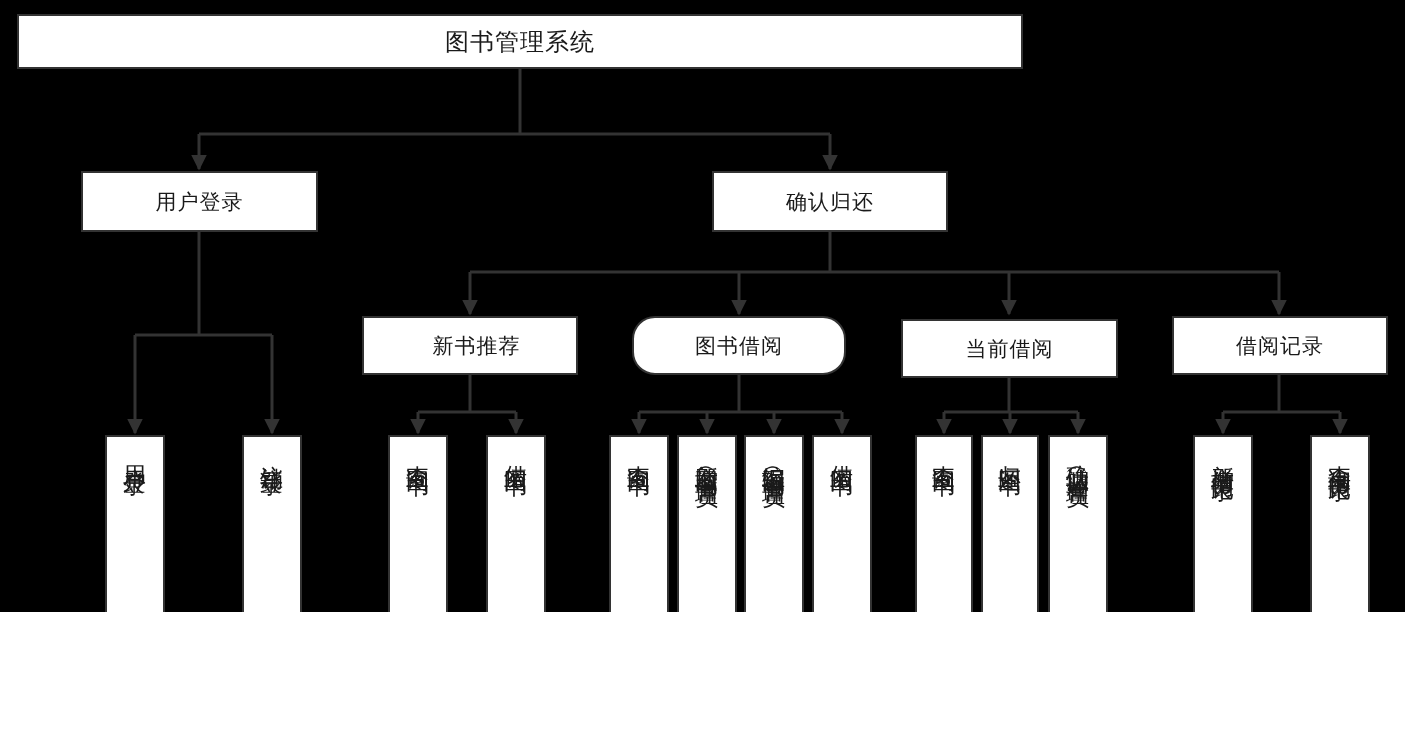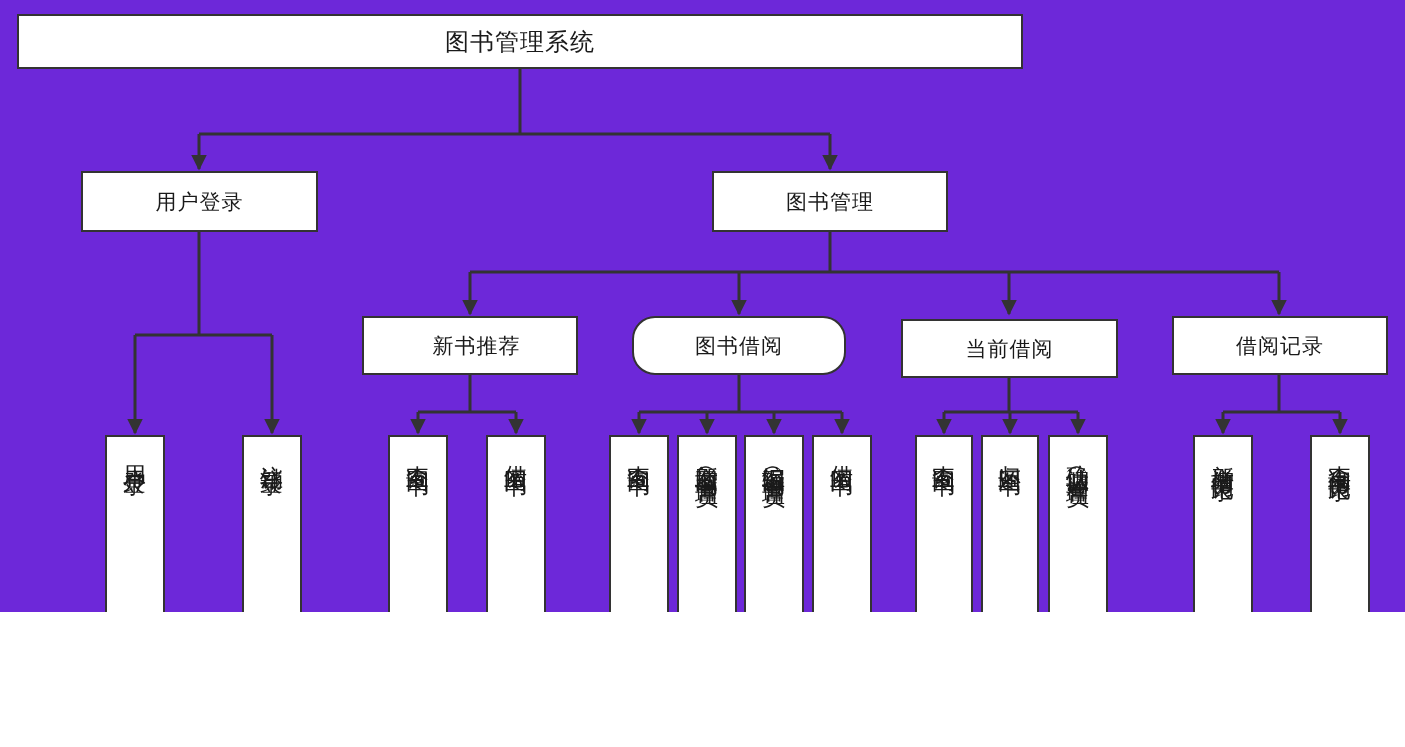--- a/index.html
+++ b/index.html
@@ -5,21 +5,21 @@
 <style>
   html, body {
     margin: 0;
     padding: 0;
     background: #ffffff;
   }
   #canvas {
     position: relative;
     width: 1405px;
     height: 612px;
-    background: #6d28d9;
+    background: #000000;
     font-family: "DejaVu Sans", "Liberation Sans", sans-serif;
     overflow: hidden;
   }
   #edges {
     position: absolute;
     left: 0;
     top: 0;
     width: 1405px;
     height: 747px;
     pointer-events: none;
@@ -123,21 +123,21 @@
   </svg>
 
   <div id="nodes">
       <div class="node level0" style="left: 17px; top: 14px; width: 1006px; height: 55px;">
         <span>图书管理系统</span>
       </div>
       <div class="node level1" style="left: 81px; top: 171px; width: 237px; height: 61px;">
         <span>用户登录</span>
       </div>
       <div class="node level1" style="left: 712px; top: 171px; width: 236px; height: 61px;">
-        <span>图书管理</span>
+        <span>确认归还</span>
       </div>
       <div class="node level2" style="left: 362px; top: 316px; width: 216px; height: 59px; padding-left: 13px;">
         <span>新书推荐</span>
       </div>
       <div class="node level2" style="left: 632px; top: 316px; width: 214px; height: 59px; border-radius: 23px;">
         <span>图书借阅</span>
       </div>
       <div class="node level2" style="left: 901px; top: 319px; width: 217px; height: 59px; font-family: Liberation Serif, serif;">
         <span>当前借阅</span>
       </div>

